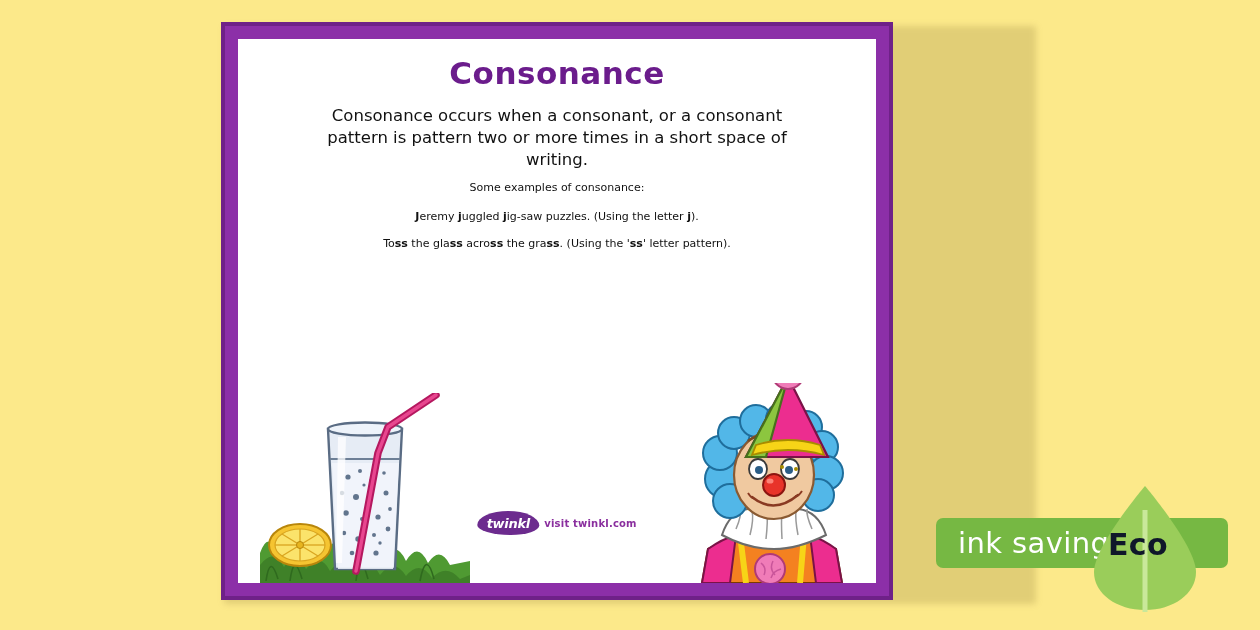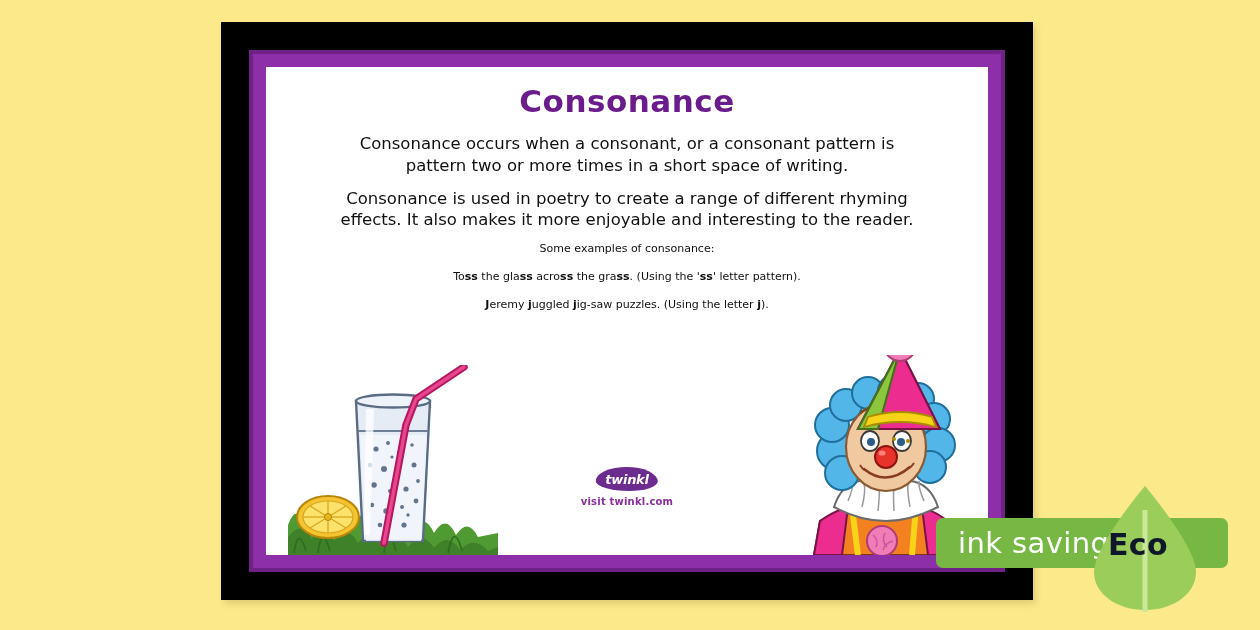--- a/index.html
+++ b/index.html
@@ -26,24 +26,24 @@
     height: 578px;
     background: rgba(120, 100, 40, 0.20);
     filter: blur(3px);
     border-radius: 2px;
   }
 
   .poster-white {
     position: absolute;
     left: 221px;
     top: 22px;
-    width: 812px;
+    width: 672px;
     height: 578px;
     background: #000000;
-    padding: 28px;
+    padding: 0;
   }
 
   .poster-purple {
     width: 100%;
     height: 100%;
     background: #8c2fa8;
     border-top: 4px solid #6f2188;
     border-left: 4px solid #6f2188;
     border-right: 4px solid #6f2188;
     border-bottom: 4px solid #6f2188;
@@ -119,21 +119,20 @@
   
   .twinkl-logo {
     position: absolute;
     left: 50%;
     transform: translateX(-50%);
     bottom: 48px;
     z-index: 5;
     display: flex;
     align-items: center;
     gap: 5px;
-    flex-direction: column;
   }
   .twinkl-blob {
     position: relative;
     width: 62px;
     height: 24px;
     display: flex;
     align-items: center;
     justify-content: center;
   }
   .twinkl-blob .blob-bg {
@@ -344,26 +343,25 @@
             <circle cx="110" cy="-10" r="16" fill="#f07cb8" stroke="#b03a76" stroke-width="2"></circle>
             <path d="M100 -18 q6 6 3 14 M112 -22 q-4 9 2 16 M122 -12 q-9 2 -11 10" stroke="#c9559a" stroke-width="1.5" fill="none"></path>
           </g>
         </svg>
       </div>
 
       <div class="content">
         <div class="poster-title">Consonance</div>
 
         <div class="para">Consonance occurs when a consonant, or a consonant pattern is pattern two or more times in a short space of writing.</div>
-        <div class="para">Consonance is used in poetry to create a range of different rhyming effects. It also makes it more enjoyable and interesting to the reader.</div>
 
         <div class="example intro-line">Some examples of consonance:</div>
 
+        <div class="example"><b>J</b><span>eremy </span><b>j</b><span>uggled </span><b>j</b><span>ig-saw puzzles. (Using the letter </span><b>j</b><span>).</span></div>
         <div class="example"><span>To</span><b>ss</b><span> the gla</span><b>ss</b><span> acro</span><b>ss</b><span> the gra</span><b>ss</b><span>. (Using the '</span><b>ss</b><span>' letter pattern).</span></div>
-        <div class="example"><b>J</b><span>eremy </span><b>j</b><span>uggled </span><b>j</b><span>ig-saw puzzles. (Using the letter </span><b>j</b><span>).</span></div>
       </div>
 
       <div class="twinkl-logo">
         <div class="twinkl-blob">
           <div class="blob-bg"></div>
           <span class="twinkl-word">twinkl</span>
         </div>
         <span class="twinkl-visit">visit twinkl.com</span>
       </div>
 

